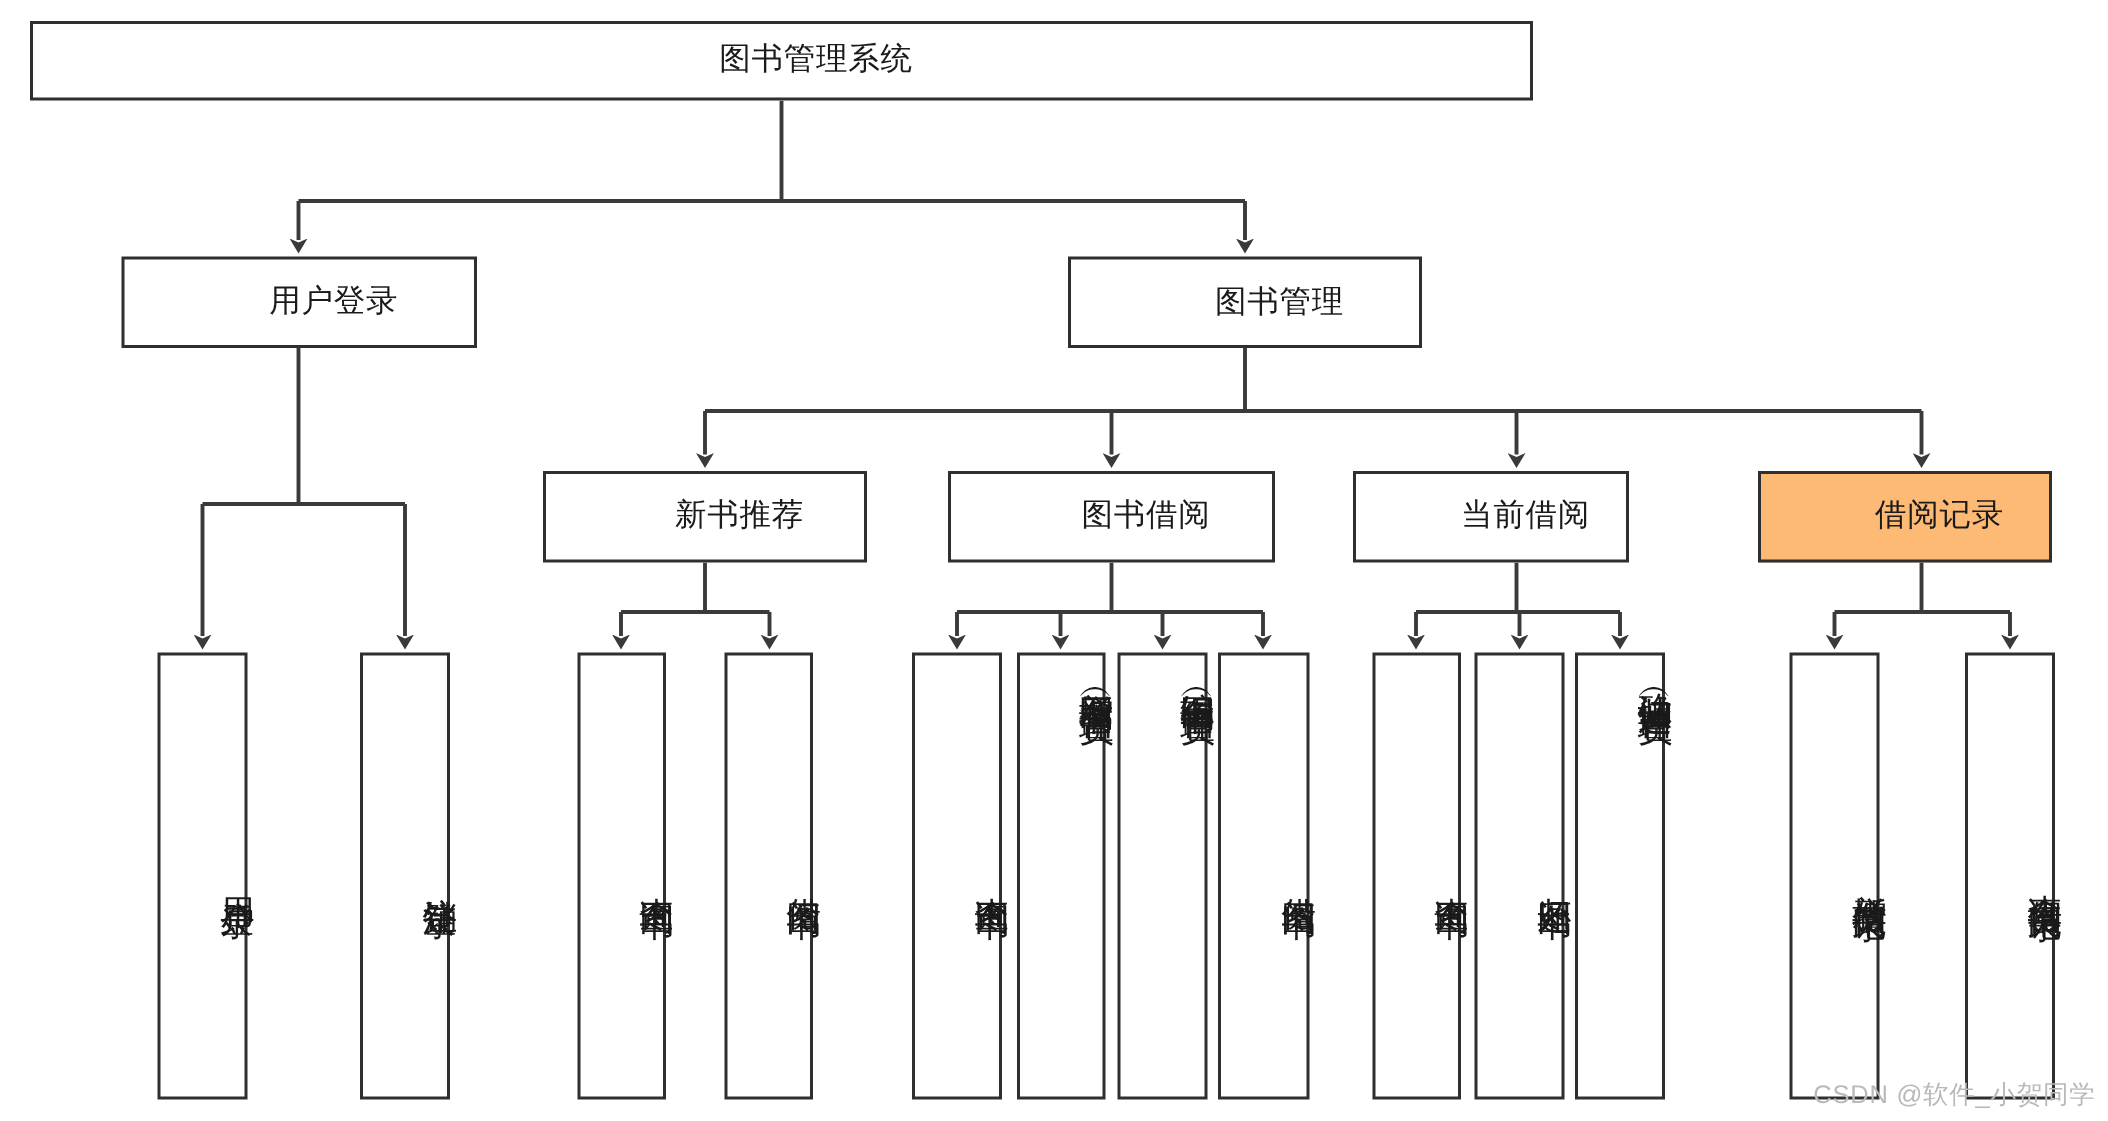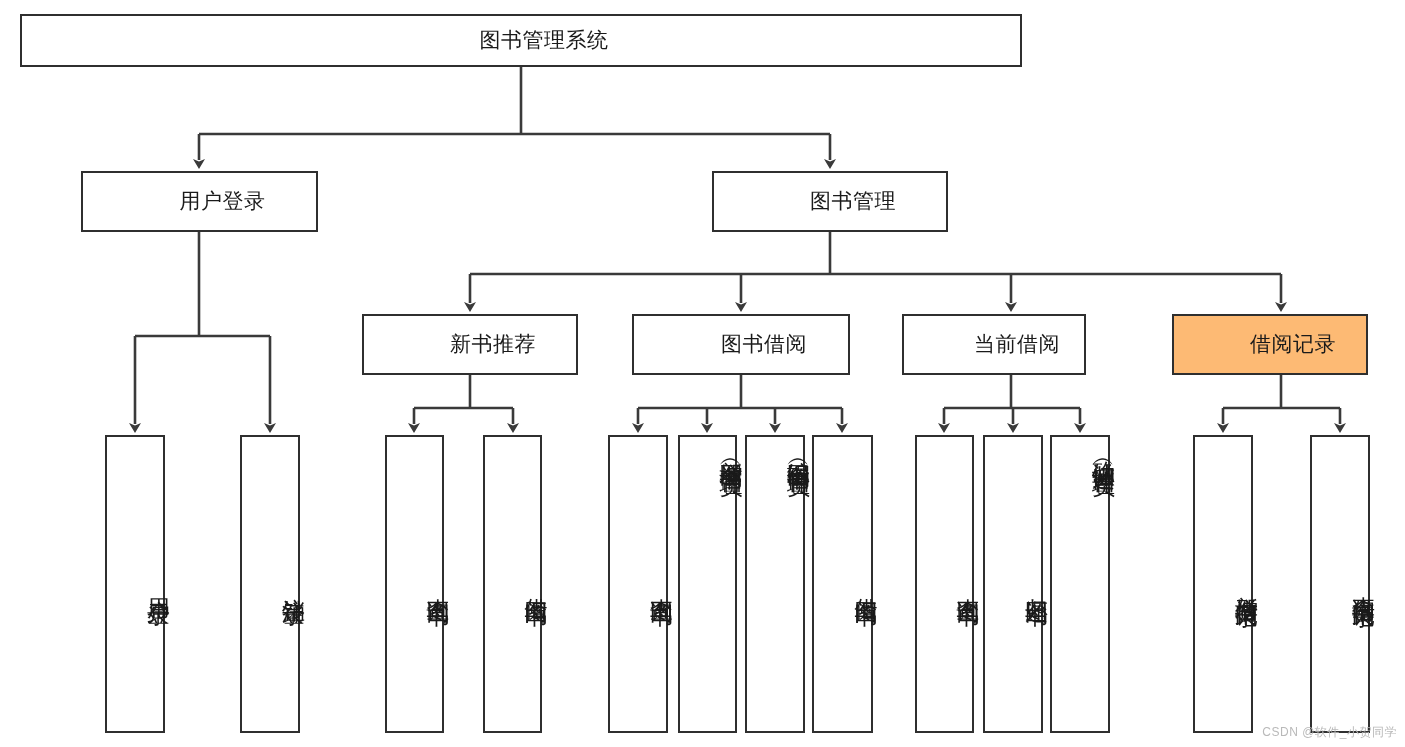--- a/index.html
+++ b/index.html
@@ -62,21 +62,21 @@
     writing-mode: vertical-rl;
     text-orientation: upright;
     font-size: 23px;
     line-height: 1.12;
     letter-spacing: 2px;
   }
   #watermark {
     position: absolute;
     right: 8px;
     bottom: 6px;
-    font-size: 12px;
+    font-size: 17px;
     color: #b9b9b9;
     letter-spacing: 0.5px;
     white-space: nowrap;
     pointer-events: none;
   }
 </style>
 </head>
 <body>
 
 <div id="canvas" style="background: rgb(255, 255, 255);">

